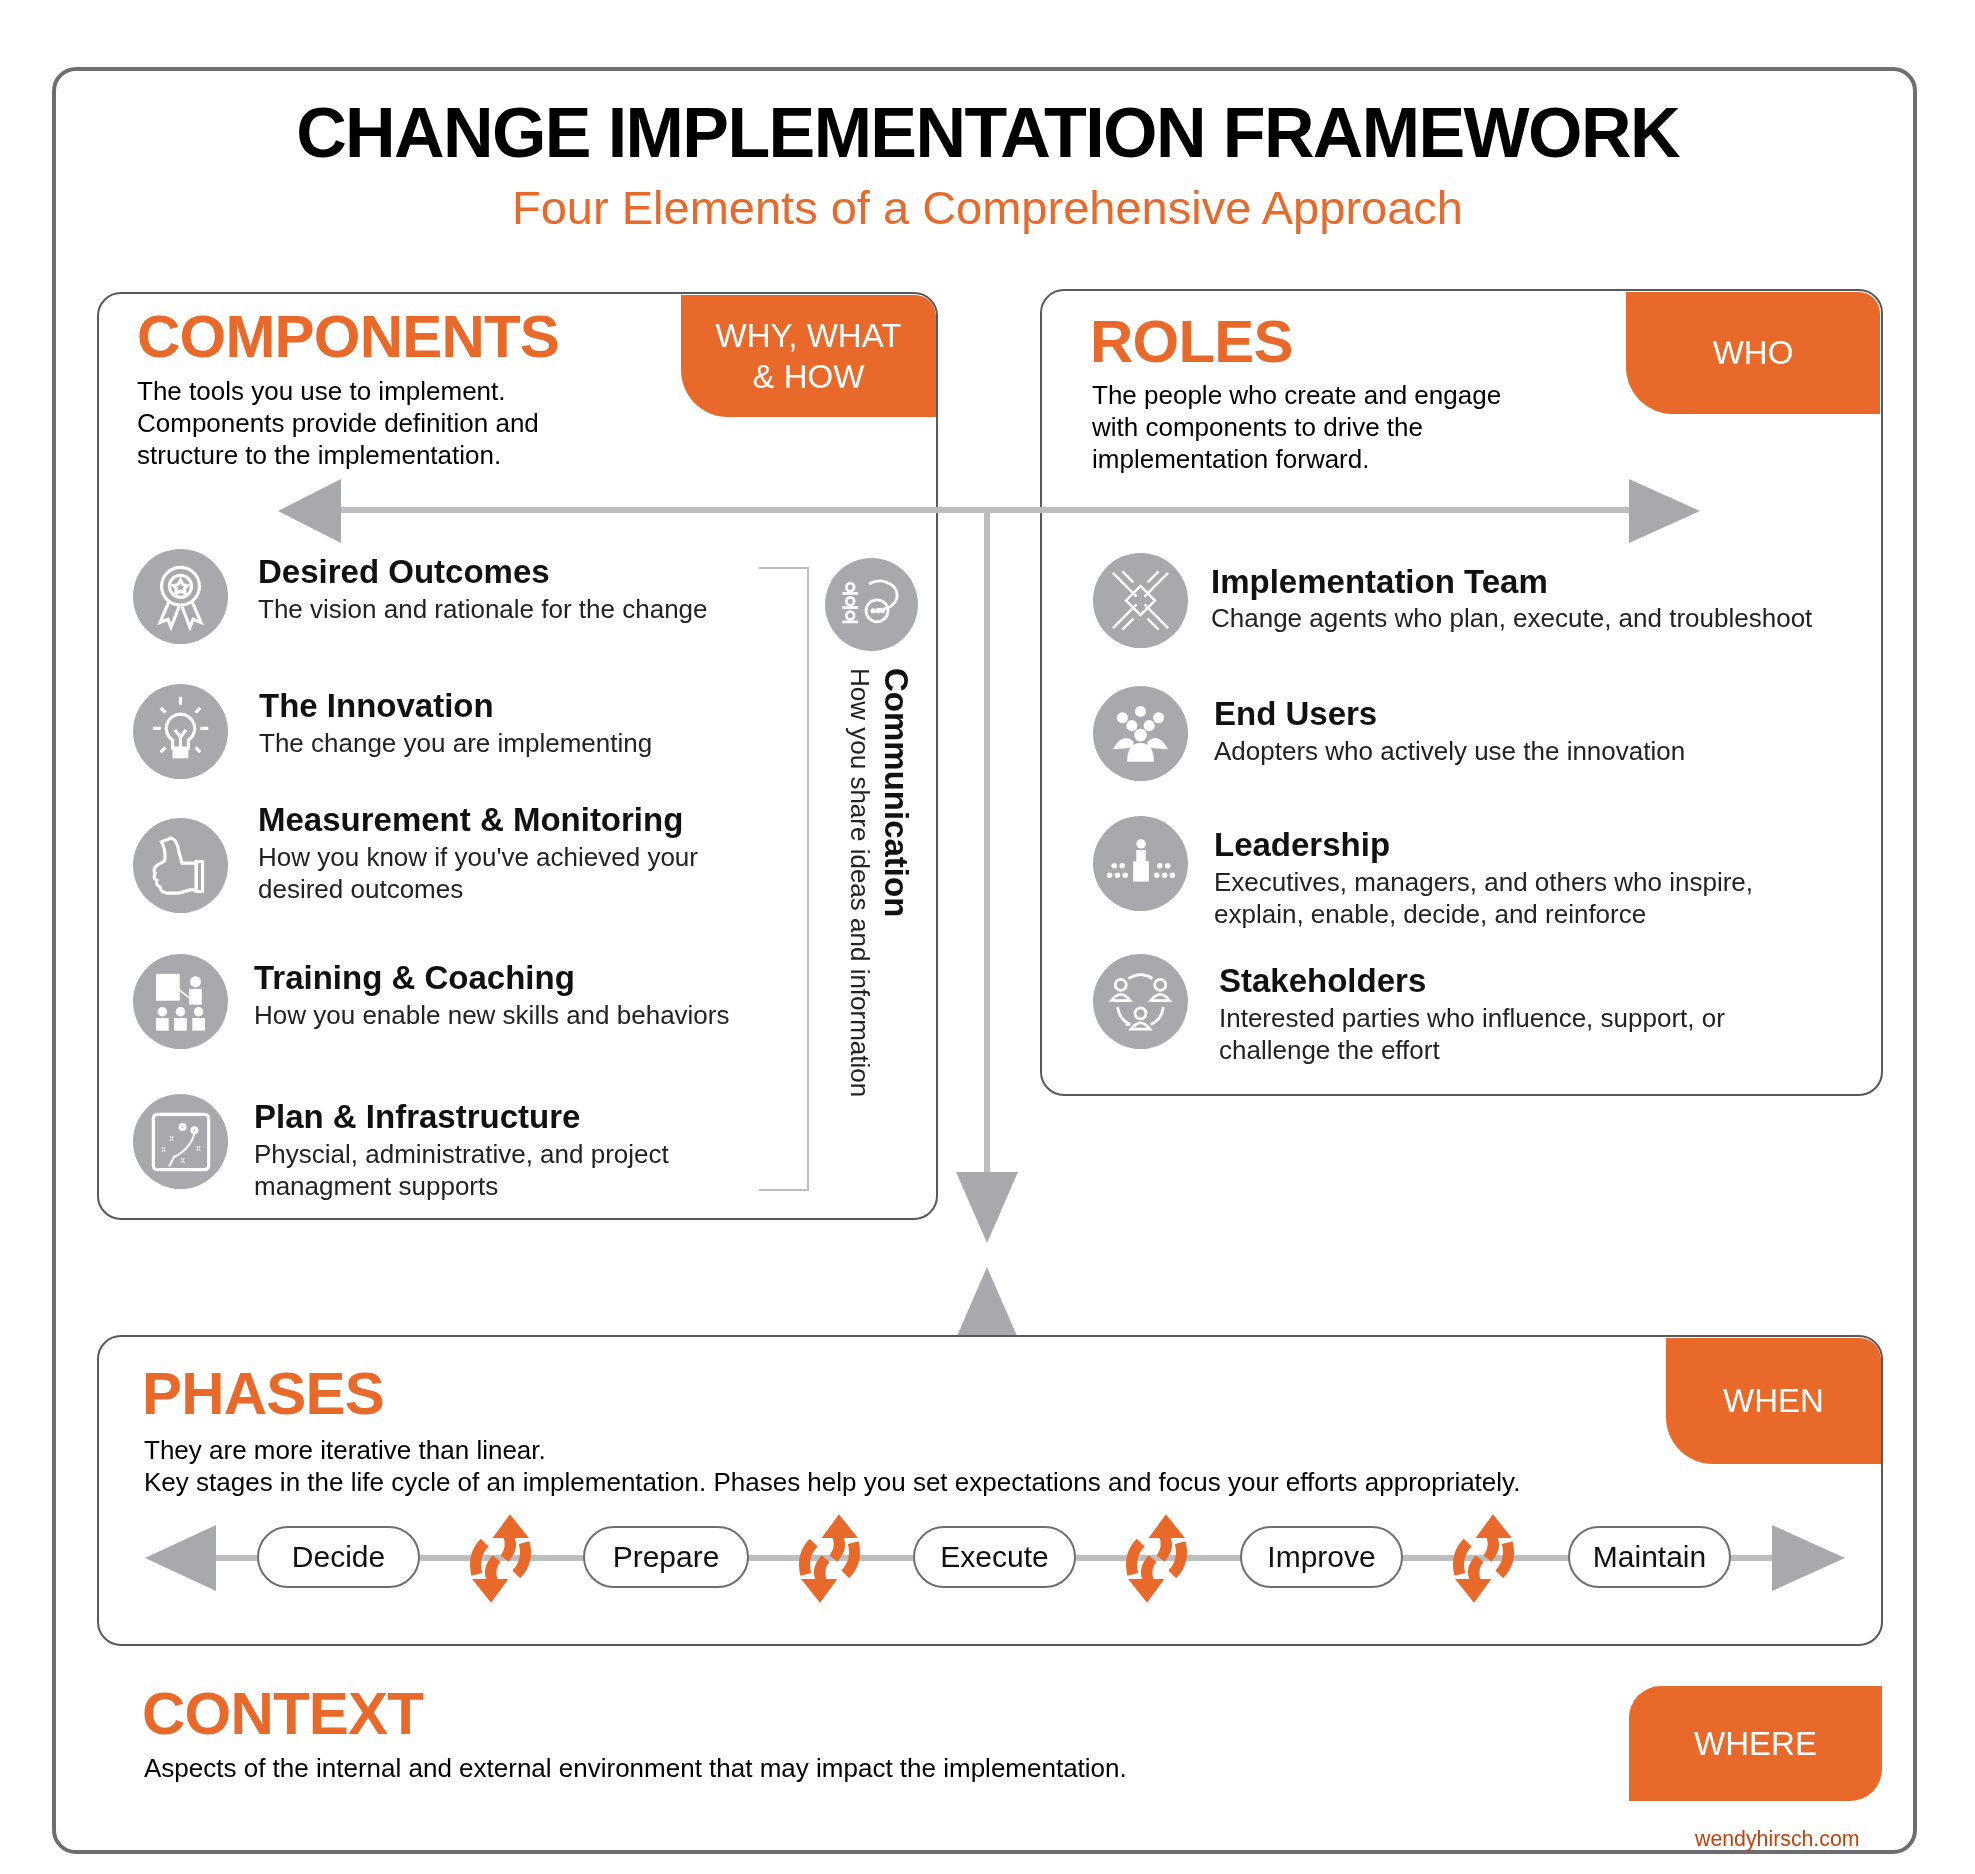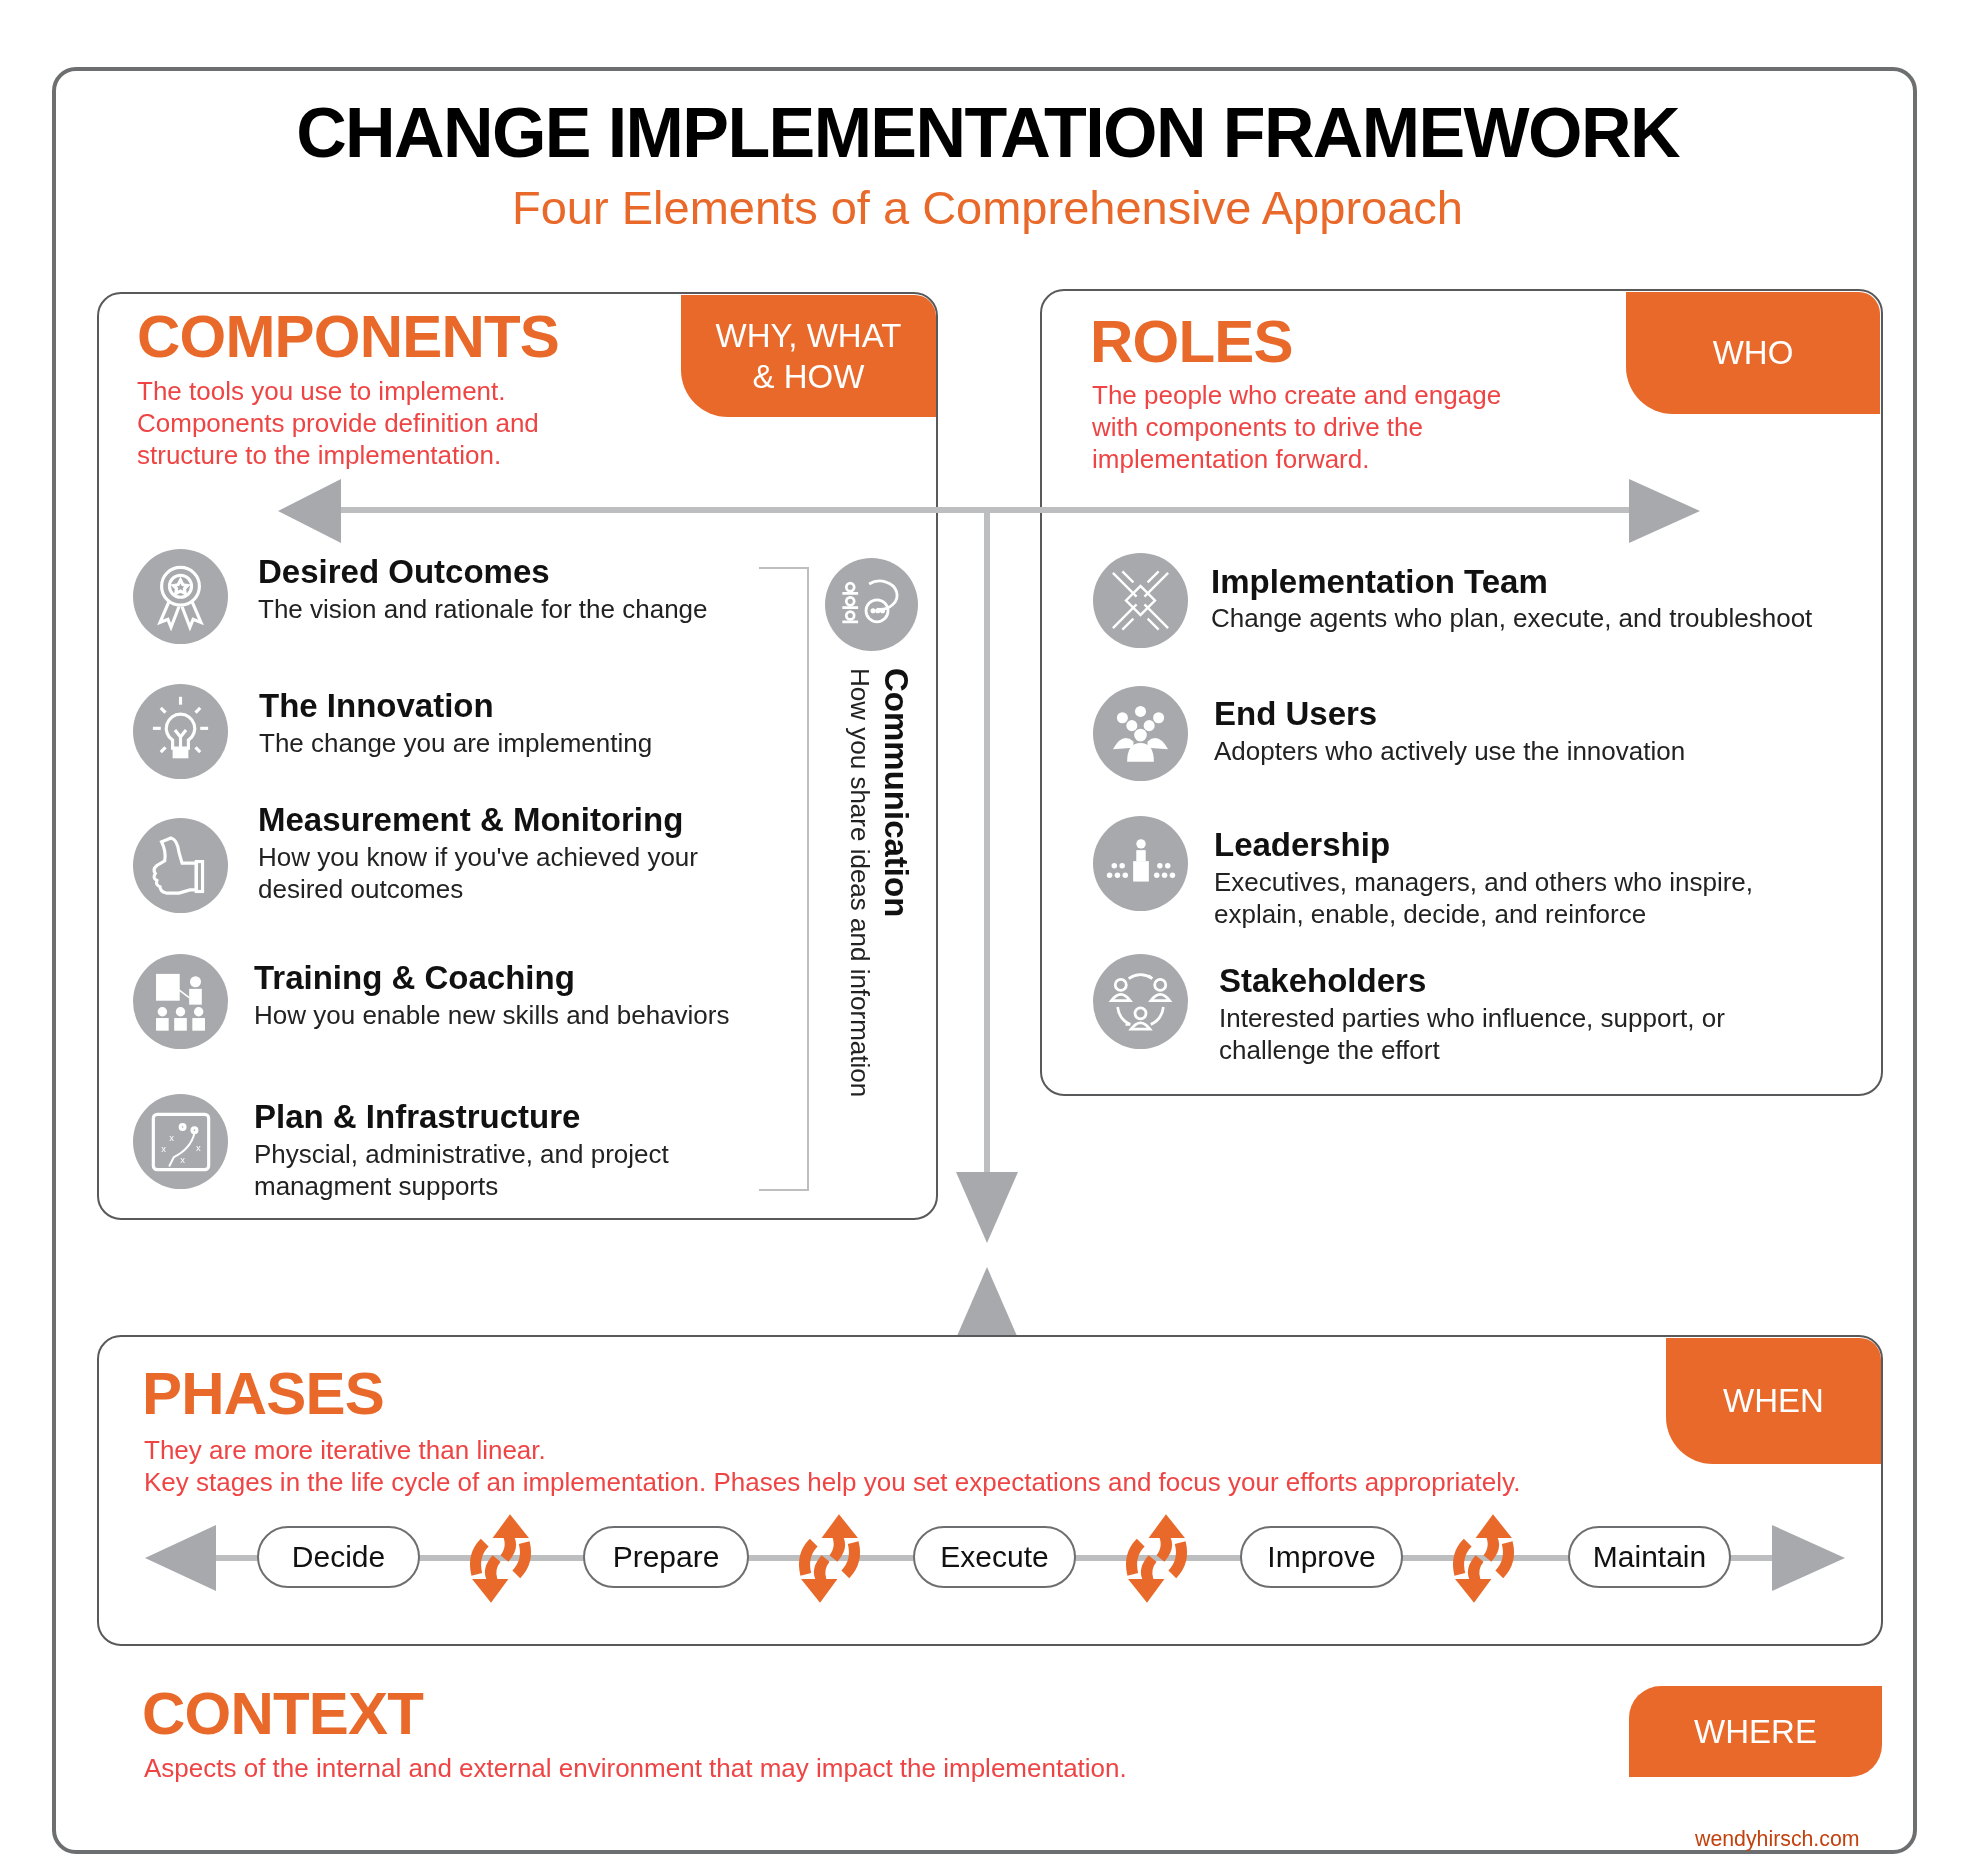--- a/index.html
+++ b/index.html
@@ -4,21 +4,21 @@
 <style>
   html,body{margin:0;padding:0;background:#fff;}
   body{width:1975px;height:1874px;position:relative;overflow:hidden;font-family:"Liberation Sans",sans-serif;color:#111;}
   .abs{position:absolute;}
   .frame{left:52px;top:67px;width:1865px;height:1787px;border:4.7px solid #6d6e70;border-radius:24px;box-sizing:border-box;}
   .title{left:0;width:1975px;top:93px;text-align:center;font-weight:700;font-size:70px;letter-spacing:-1.6px;color:#000;}
   .subtitle{left:0;width:1975px;top:180px;text-align:center;font-size:47px;color:#e8692a;}
   .card{border:2.4px solid #58595b;border-radius:24px;box-sizing:border-box;background:transparent;}
   .tab{background:#e8692a;color:#fff;text-align:center;font-size:33px;display:flex;align-items:center;justify-content:center;line-height:1.25;}
   .sec-title{font-weight:700;color:#e8692a;font-size:60px;letter-spacing:-0.8px;}
-  .sec-desc{font-size:26px;line-height:32px;color:#ef4444;}
+  .sec-desc{font-size:26px;line-height:32px;color:#000000;}
   .item-title{font-size:33px;font-weight:700;color:#111;line-height:38px;}
   .item-desc{font-size:26px;line-height:32px;color:#222;}
   .icon-circle{width:95px;height:95px;border-radius:50%;background:#a7a9ac;display:flex;align-items:center;justify-content:center;}
   .hline{background:#bcbec0;}
   .pill{height:62px;border:2.4px solid #6d6e70;border-radius:32px;background:#fff;box-sizing:border-box;display:flex;align-items:center;justify-content:center;font-size:30px;color:#111;}
   .tri{width:0;height:0;}
   .cycle{width:79px;height:95px;}
   .rot{transform:rotate(90deg);transform-origin:left top;white-space:nowrap;}
 </style>
 </head>
@@ -260,18 +260,18 @@
   </svg>
 <svg class="abs cycle" style="left:1444px;top:1511px;" viewBox="0 0 100 120">
     <path d="M62 4 L86 34 L68 34 Q74 48 60 64 L50 56 Q58 46 54 34 L40 34 Z" fill="#e8692a"></path>
     <path d="M38 116 L14 86 L32 86 Q26 72 40 56 L50 64 Q42 74 46 86 L60 86 Z" fill="#e8692a"></path>
     <path d="M30 40 Q14 56 20 80" stroke="#e8692a" stroke-width="14" fill="none"></path>
     <path d="M70 80 Q86 64 80 40" stroke="#e8692a" stroke-width="14" fill="none"></path>
   </svg>
 
 <div class="abs sec-title" style="left:142px;top:1679px;">CONTEXT</div>
 <div class="abs sec-desc" style="left:144px;top:1752px;">Aspects of the internal and external environment that may impact the implementation.</div>
-<div class="abs tab" style="left:1629px;top:1686px;width:253px;height:91px;border-radius:32px 0 32px 0;">
+<div class="abs tab" style="left:1629px;top:1686px;width:253px;height:115px;border-radius:32px 0 32px 0;">
   <span>WHERE</span>
 </div>
 
 <div class="abs" style="left:1695px;top:1827px;font-size:21.3px;color:#c2410c;">wendyhirsch.com</div>
 
 
 </body></html>

